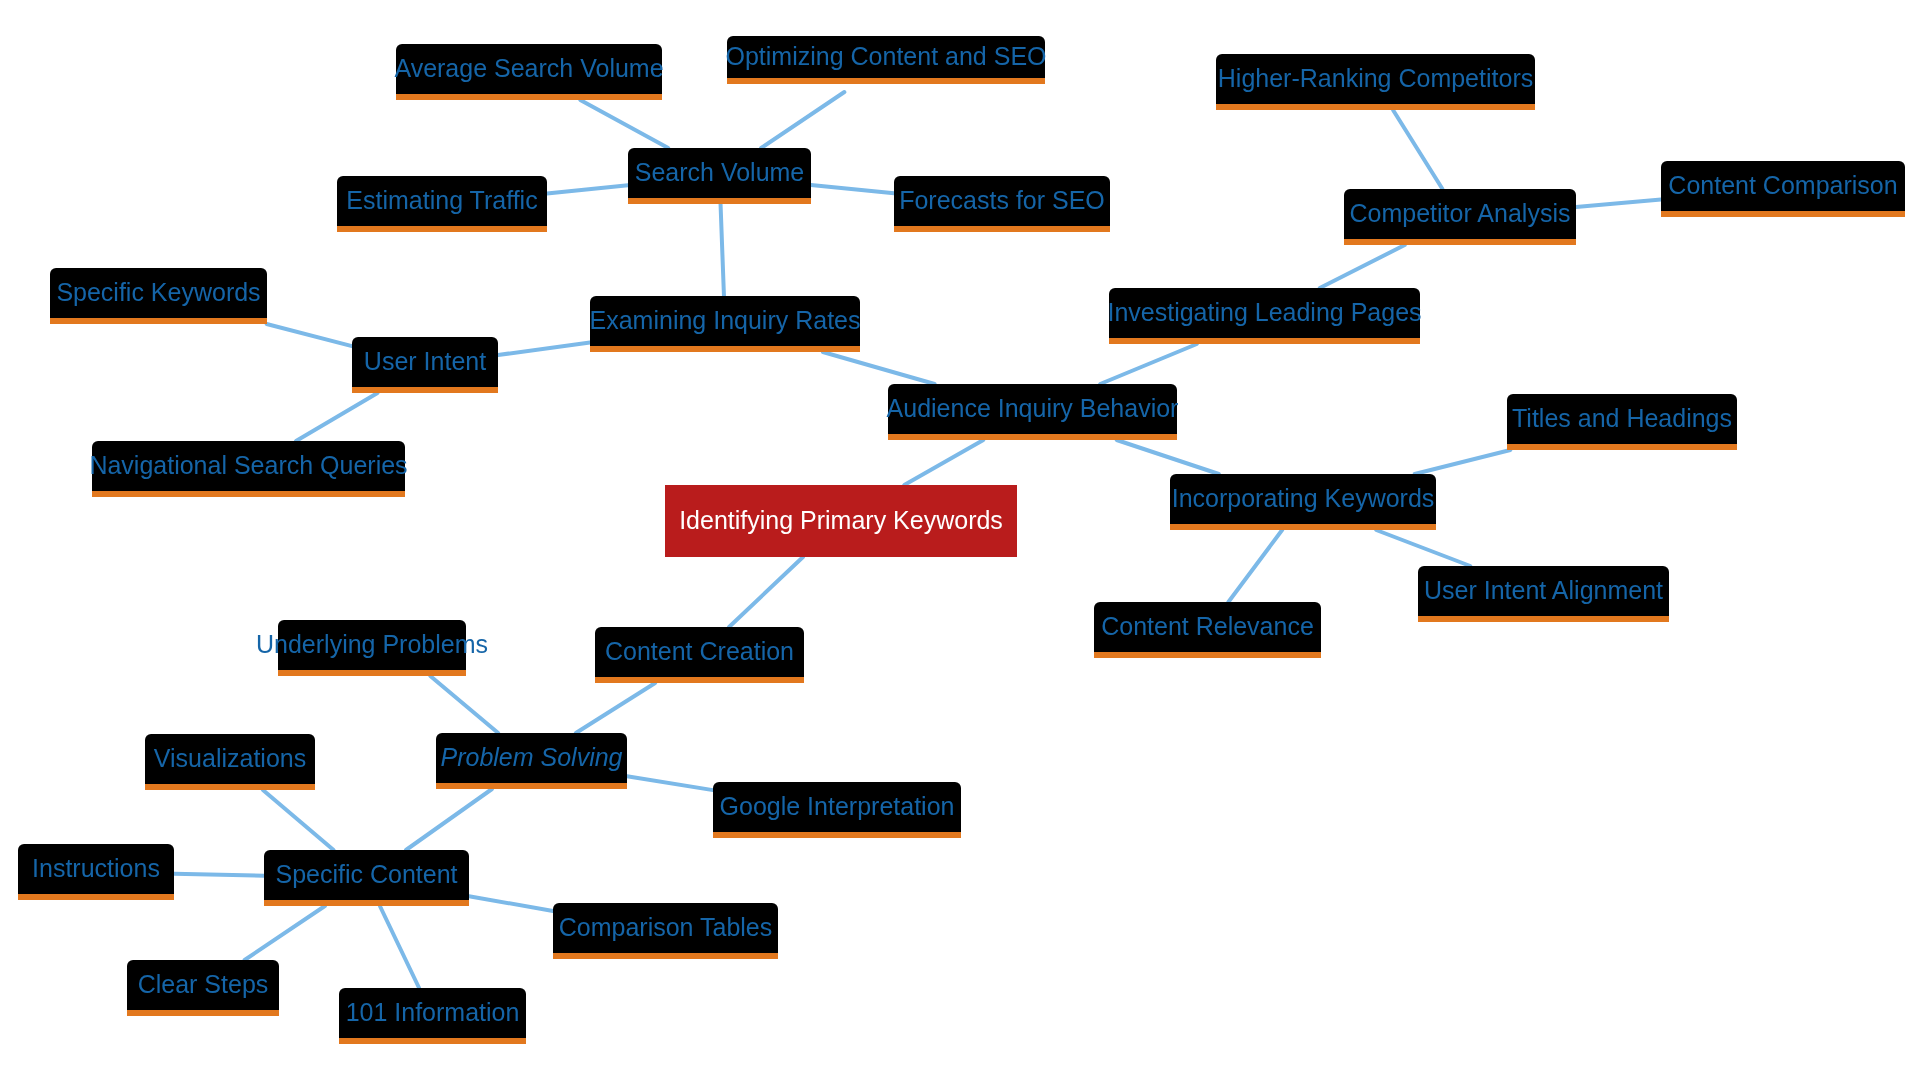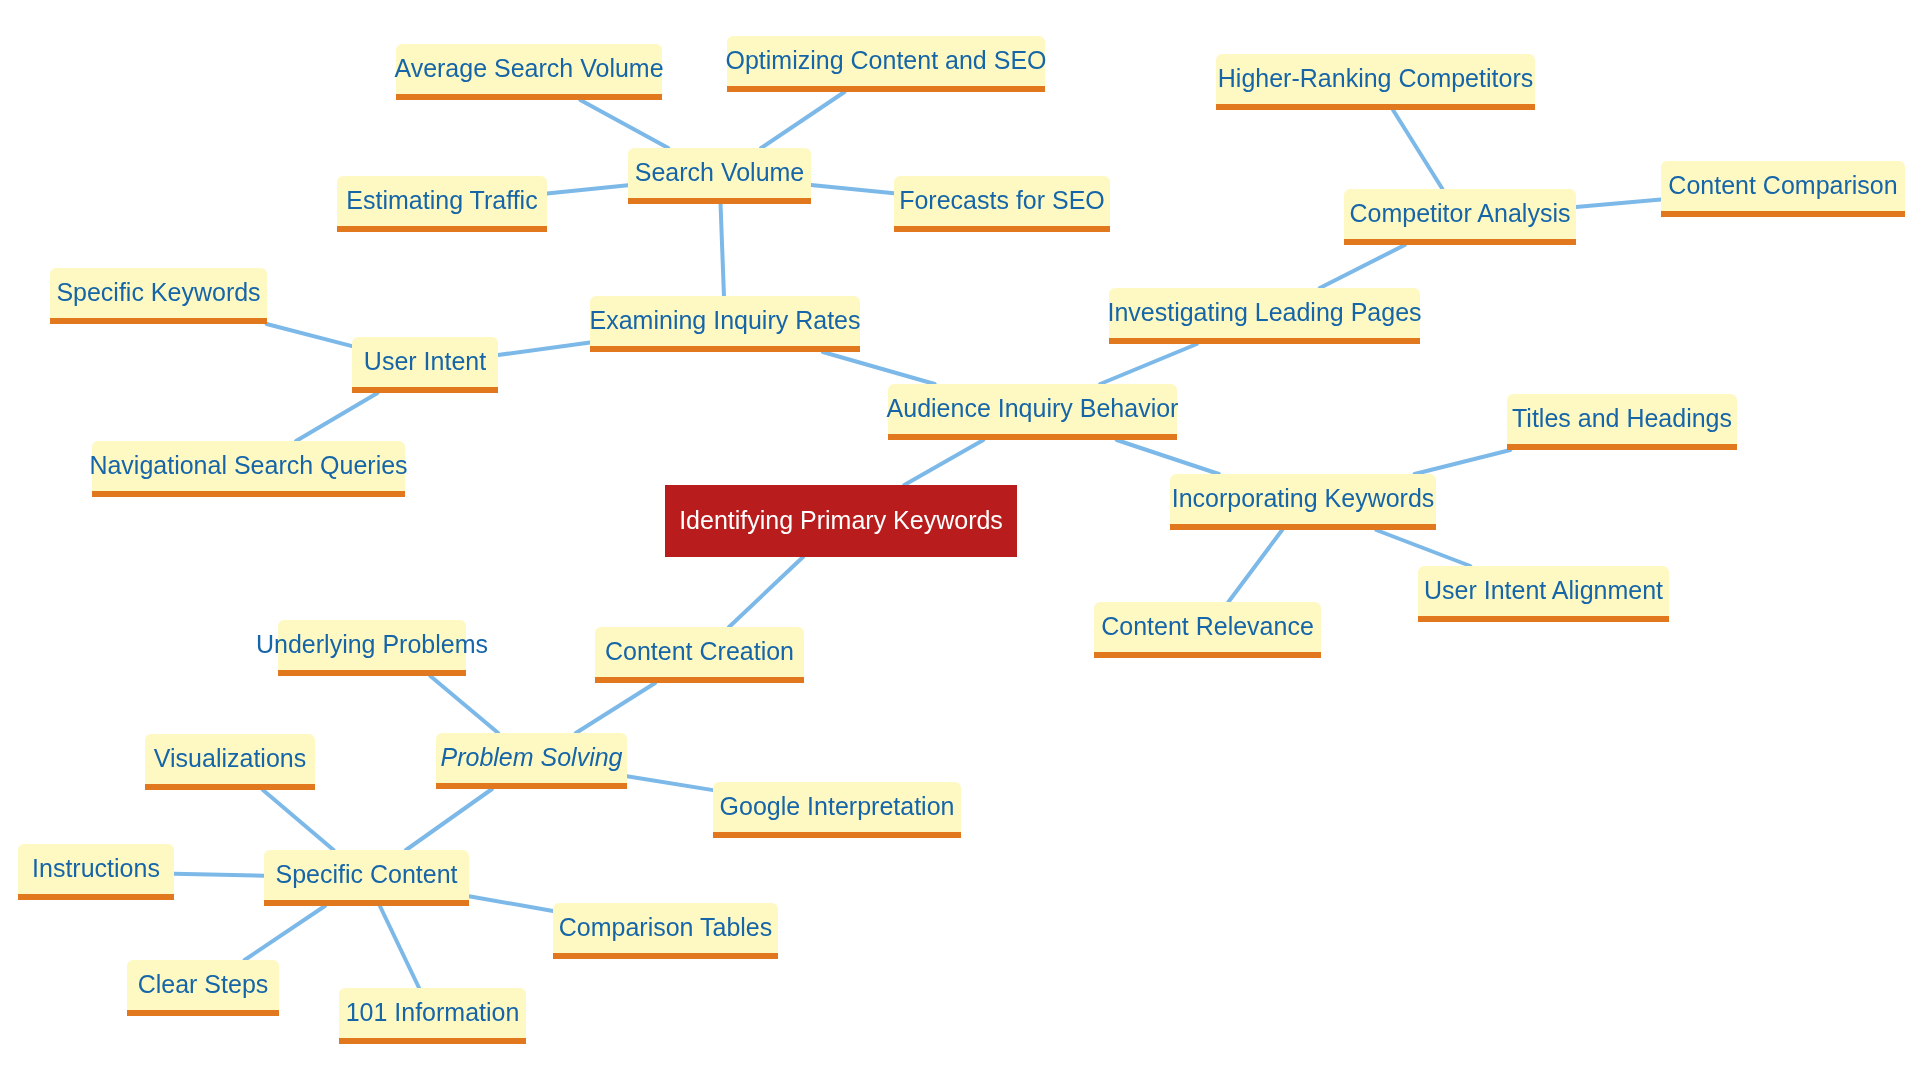--- a/index.html
+++ b/index.html
@@ -33,21 +33,21 @@
     align-items: center;
     justify-content: center;
     text-align: center;
     border-radius: 6px 6px 0 0;
     z-index: 2;
     padding: 0 16px;
     line-height: 1.1;
     white-space: nowrap;
   }
   .node.topic {
-    background: #fef9c3;
+    background: #000000;
     color: #1565a8;
     border-bottom: 6px solid #e2781e;
     font-size: 25px;
   }
   .node.root {
     background: #b91c1c;
     color: #ffffff;
     border-bottom: none;
     border-radius: 0;
     font-size: 25px;
@@ -83,21 +83,21 @@
       <line x1="492.0128205128205" y1="789" x2="405.9871794871795" y2="850" stroke="#7cb9e8" stroke-width="4" stroke-linecap="round"></line>
       <line x1="333.55172413793105" y1="850" x2="262.94827586206895" y2="790" stroke="#7cb9e8" stroke-width="4" stroke-linecap="round"></line>
       <line x1="264" y1="875.7264325323475" x2="174" y2="873.7301293900185" stroke="#7cb9e8" stroke-width="4" stroke-linecap="round"></line>
       <line x1="469" y1="896.1688963210702" x2="553" y2="911.0585284280936" stroke="#7cb9e8" stroke-width="4" stroke-linecap="round"></line>
       <line x1="324.8818181818182" y1="906" x2="244.61818181818182" y2="960" stroke="#7cb9e8" stroke-width="4" stroke-linecap="round"></line>
       <line x1="379.89130434782606" y1="906" x2="419.10869565217394" y2="988" stroke="#7cb9e8" stroke-width="4" stroke-linecap="round"></line>
     </svg>
 <div class="node root" style="left: 665px; top: 485px; width: 352px; height: 72px;">Identifying Primary Keywords</div>
     <div class="node topic" style="left: 628px; top: 148px; width: 183px; height: 56px; text-align: right;">Search Volume</div>
     <div class="node topic" style="left: 396px; top: 44px; width: 266px; height: 56px;">Average Search Volume</div>
-    <div class="node topic" style="left: 727px; top: 36px; width: 318px; height: 56px;">Optimizing Content and SEO</div>
+    <div class="node topic" style="left: 727px; top: 36px; width: 318px; height: 48px;">Optimizing Content and SEO</div>
     <div class="node topic" style="left: 337px; top: 176px; width: 210px; height: 56px;">Estimating Traffic</div>
     <div class="node topic" style="left: 894px; top: 176px; width: 216px; height: 56px;">Forecasts for SEO</div>
     <div class="node topic" style="left: 590px; top: 296px; width: 270px; height: 56px;">Examining Inquiry Rates</div>
     <div class="node topic" style="left: 352px; top: 337px; width: 146px; height: 56px;">User Intent</div>
     <div class="node topic" style="left: 50px; top: 268px; width: 217px; height: 56px;">Specific Keywords</div>
     <div class="node topic" style="left: 92px; top: 441px; width: 313px; height: 56px;">Navigational Search Queries</div>
     <div class="node topic" style="left: 888px; top: 384px; width: 289px; height: 56px;">Audience Inquiry Behavior</div>
     <div class="node topic" style="left: 1344px; top: 189px; width: 232px; height: 56px; text-align: center;">Competitor Analysis</div>
     <div class="node topic" style="left: 1216px; top: 54px; width: 319px; height: 56px;">Higher-Ranking Competitors</div>
     <div class="node topic" style="left: 1661px; top: 161px; width: 244px; height: 56px;">Content Comparison</div>

